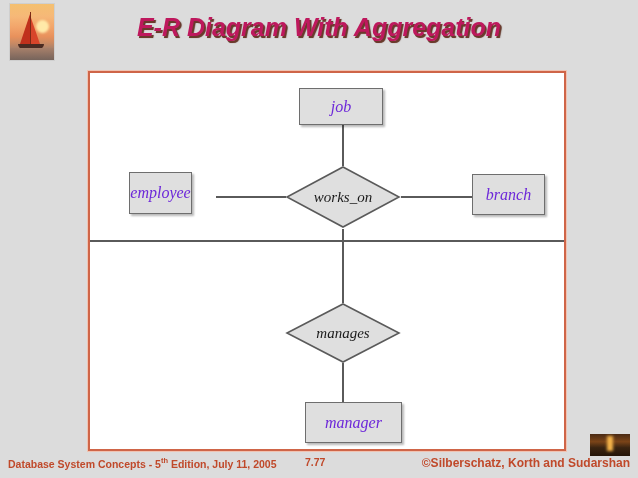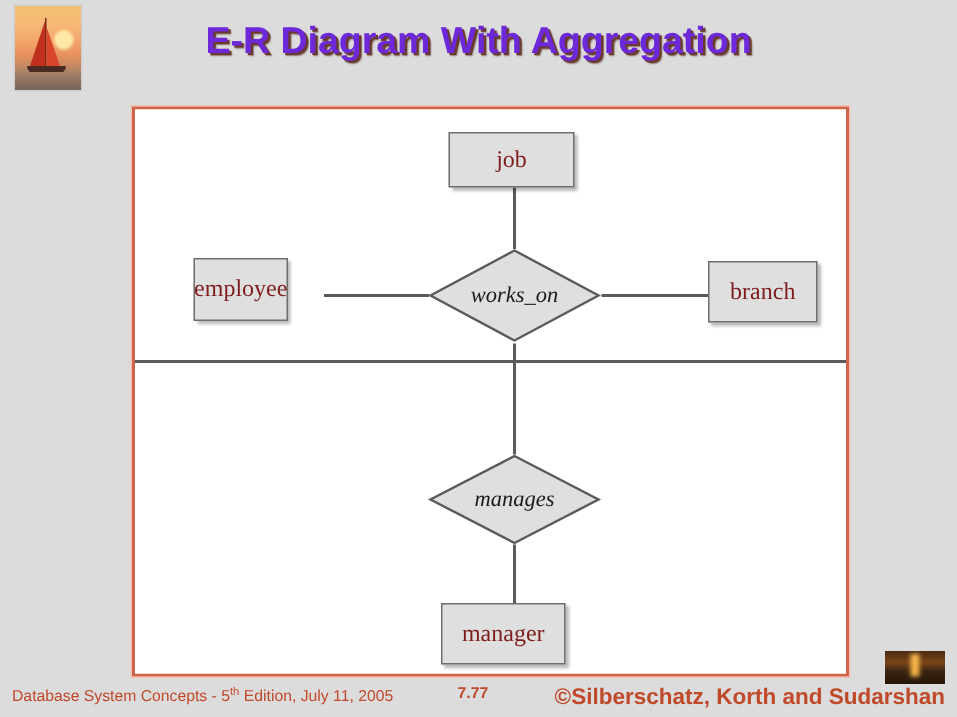--- a/index.html
+++ b/index.html
@@ -91,24 +91,25 @@
 
   
   .slide-title {
     position: absolute;
     left: 0;
     top: 13px;
     width: 638px;
     text-align: center;
     font-size: 25px;
     font-weight: bold;
-    color: #6d28d9;
+    color: #be185d;
     letter-spacing: 0px;
     text-shadow: 1.5px 1.5px 0 #6b3a2c, 2px 2px 1px rgba(70,35,25,.55);
     white-space: nowrap;
+    font-style: italic;
   }
 
   
   .diagram-frame {
     position: absolute;
     left: 88px;
     top: 71px;
     width: 478px;
     height: 380px;
     background: #ffffff;
@@ -135,28 +136,29 @@
   
   .er-box {
     position: absolute;
     background: #dfdfdf;
     border: 1.5px solid #6e6e6e;
     box-sizing: border-box;
     display: flex;
     align-items: center;
     justify-content: center;
     font-family: "Liberation Serif", serif;
+    font-style: italic;
     font-size: 16px;
-    color: #7f1d1d;
+    color: #6d28d9;
     box-shadow: 2px 2px 2px rgba(0,0,0,.28);
   }
   #box-job      { left: 209px; top: 15px;  width: 84px; height: 37px; }
   #box-employee { left: 39px;  top: 99px;  width: 63px; height: 42px; }
   #box-branch   { left: 382px; top: 101px; width: 73px; height: 41px; }
-  #box-manager  { left: 204px; top: 329px; width: 83px; height: 41px; }
+  #box-manager  { left: 215px; top: 329px; width: 97px; height: 41px; }
 
   
   .er-diamond {
     position: absolute;
     width: 116px;
     height: 64px;
   }
   .er-diamond svg {
     position: absolute;
     left: 0;
@@ -197,38 +199,38 @@
     left: 0;
     bottom: 6px;
     width: 638px;
     height: 16px;
   }
   .footer-left {
     position: absolute;
     left: 8px;
     top: 0;
     font-size: 10.5px;
-    font-weight: normal;
+    font-weight: bold;
     color: #c0492a;
     white-space: nowrap;
   }
   .footer-left sup { font-size: 7.5px; }
   .footer-page {
     position: absolute;
     left: 305px;
     top: 0;
     font-size: 10.5px;
     font-weight: bold;
     color: #c0492a;
   }
   .footer-right {
     position: absolute;
     right: 8px;
     top: 0;
-    font-size: 15px;
+    font-size: 12px;
     font-weight: bold;
     color: #c0492a;
     white-space: nowrap;
     padding-left: 10px;
   }
   .footer-thumb {
     position: absolute;
     right: 8px;
     bottom: 22px;
     width: 40px;

